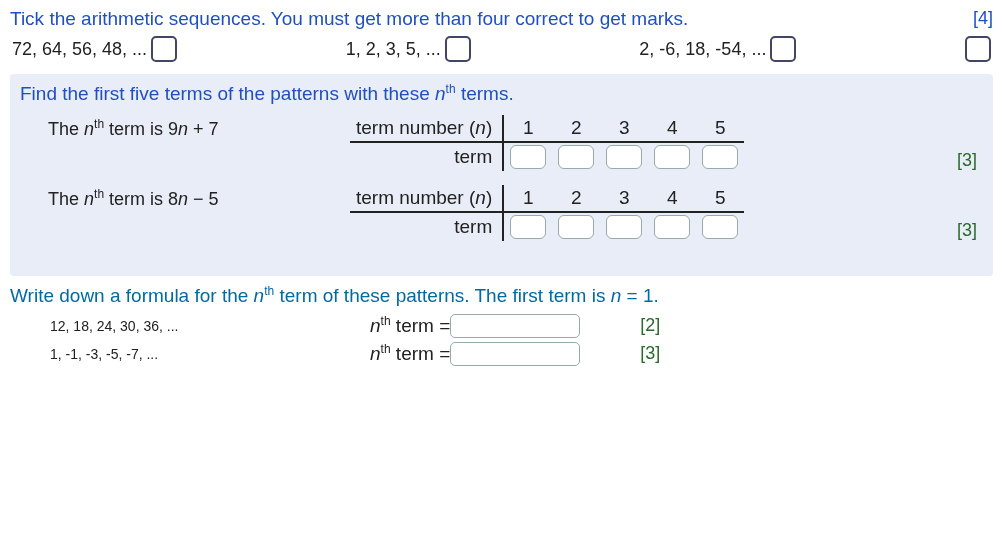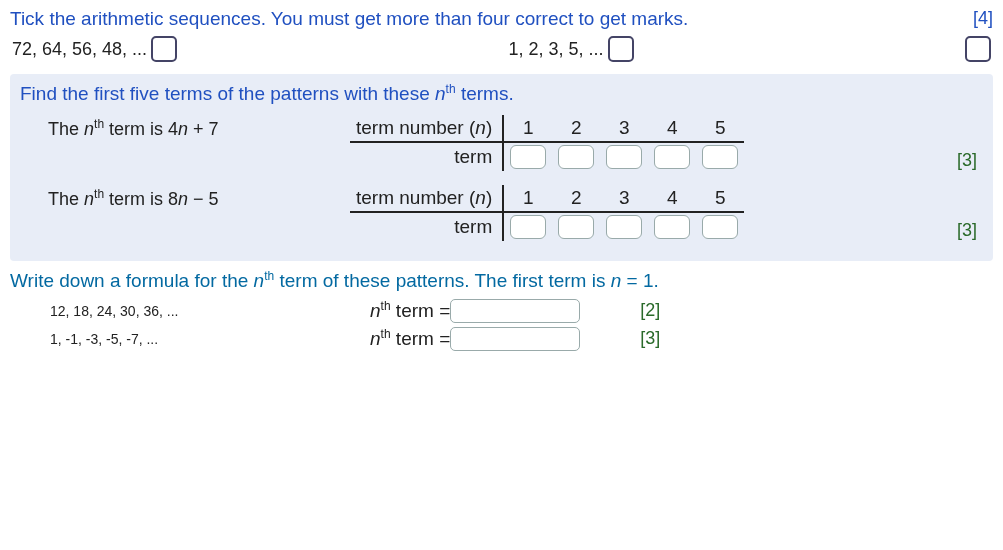--- a/index.html
+++ b/index.html
@@ -38,21 +38,21 @@
     width: 26px;
     height: 26px;
     border: 2px solid #446;
     border-radius: 5px;
     background: #fff;
     display: inline-block;
   }
   .panel {
     background: #e8edf7;
     border-radius: 4px;
-    padding: 8px 10px 6px 10px;
+    padding: 8px 10px 21px 10px;
     margin: 6px 0;
   }
   .panel .instruction { margin-bottom: 10px; }
   .term-block {
     display: flex;
     align-items: flex-start;
     margin: 6px 0 14px 0;
     position: relative;
   }
   .term-lhs {
@@ -136,33 +136,37 @@
   <div class="row">
     <div class="seq-item">
       <span>72, 64, 56, 48, ...</span>
       <span class="checkbox"></span>
     </div>
     <div class="seq-item">
       <span>1, 2, 3, 5, ...</span>
       <span class="checkbox"></span>
     </div>
     <div class="seq-item">
+      <span>2, -6, 18, -54, ...</span>
+      <span class="checkbox"></span>
+    </div>
+    <div class="seq-item">
       <span class="checkbox"></span>
     </div>
   </div>
 </div>
 
 <div class="panel">
   <div class="instruction">
     <span>Find the first five terms of the patterns with these </span><span class="italic">n</span><sup>th</sup><span> terms.</span>
   </div>
 
   <div class="term-block">
     <div class="term-lhs">
-      <span>The </span><span class="italic">n</span><sup>th</sup><span> term is 4</span><span class="italic">n</span><span> + 7</span>
+      <span>The </span><span class="italic">n</span><sup>th</sup><span> term is 9</span><span class="italic">n</span><span> + 7</span>
     </div>
     <table class="term-table">
       <tbody>
           <tr class="top">
         <td class="hdr-col"><span>term number (</span><span class="italic">n</span><span>)</span></td>
         <td class="num-cell">1</td>
         <td class="num-cell">2</td>
         <td class="num-cell">3</td>
         <td class="num-cell">4</td>
         <td class="num-cell">5</td>

